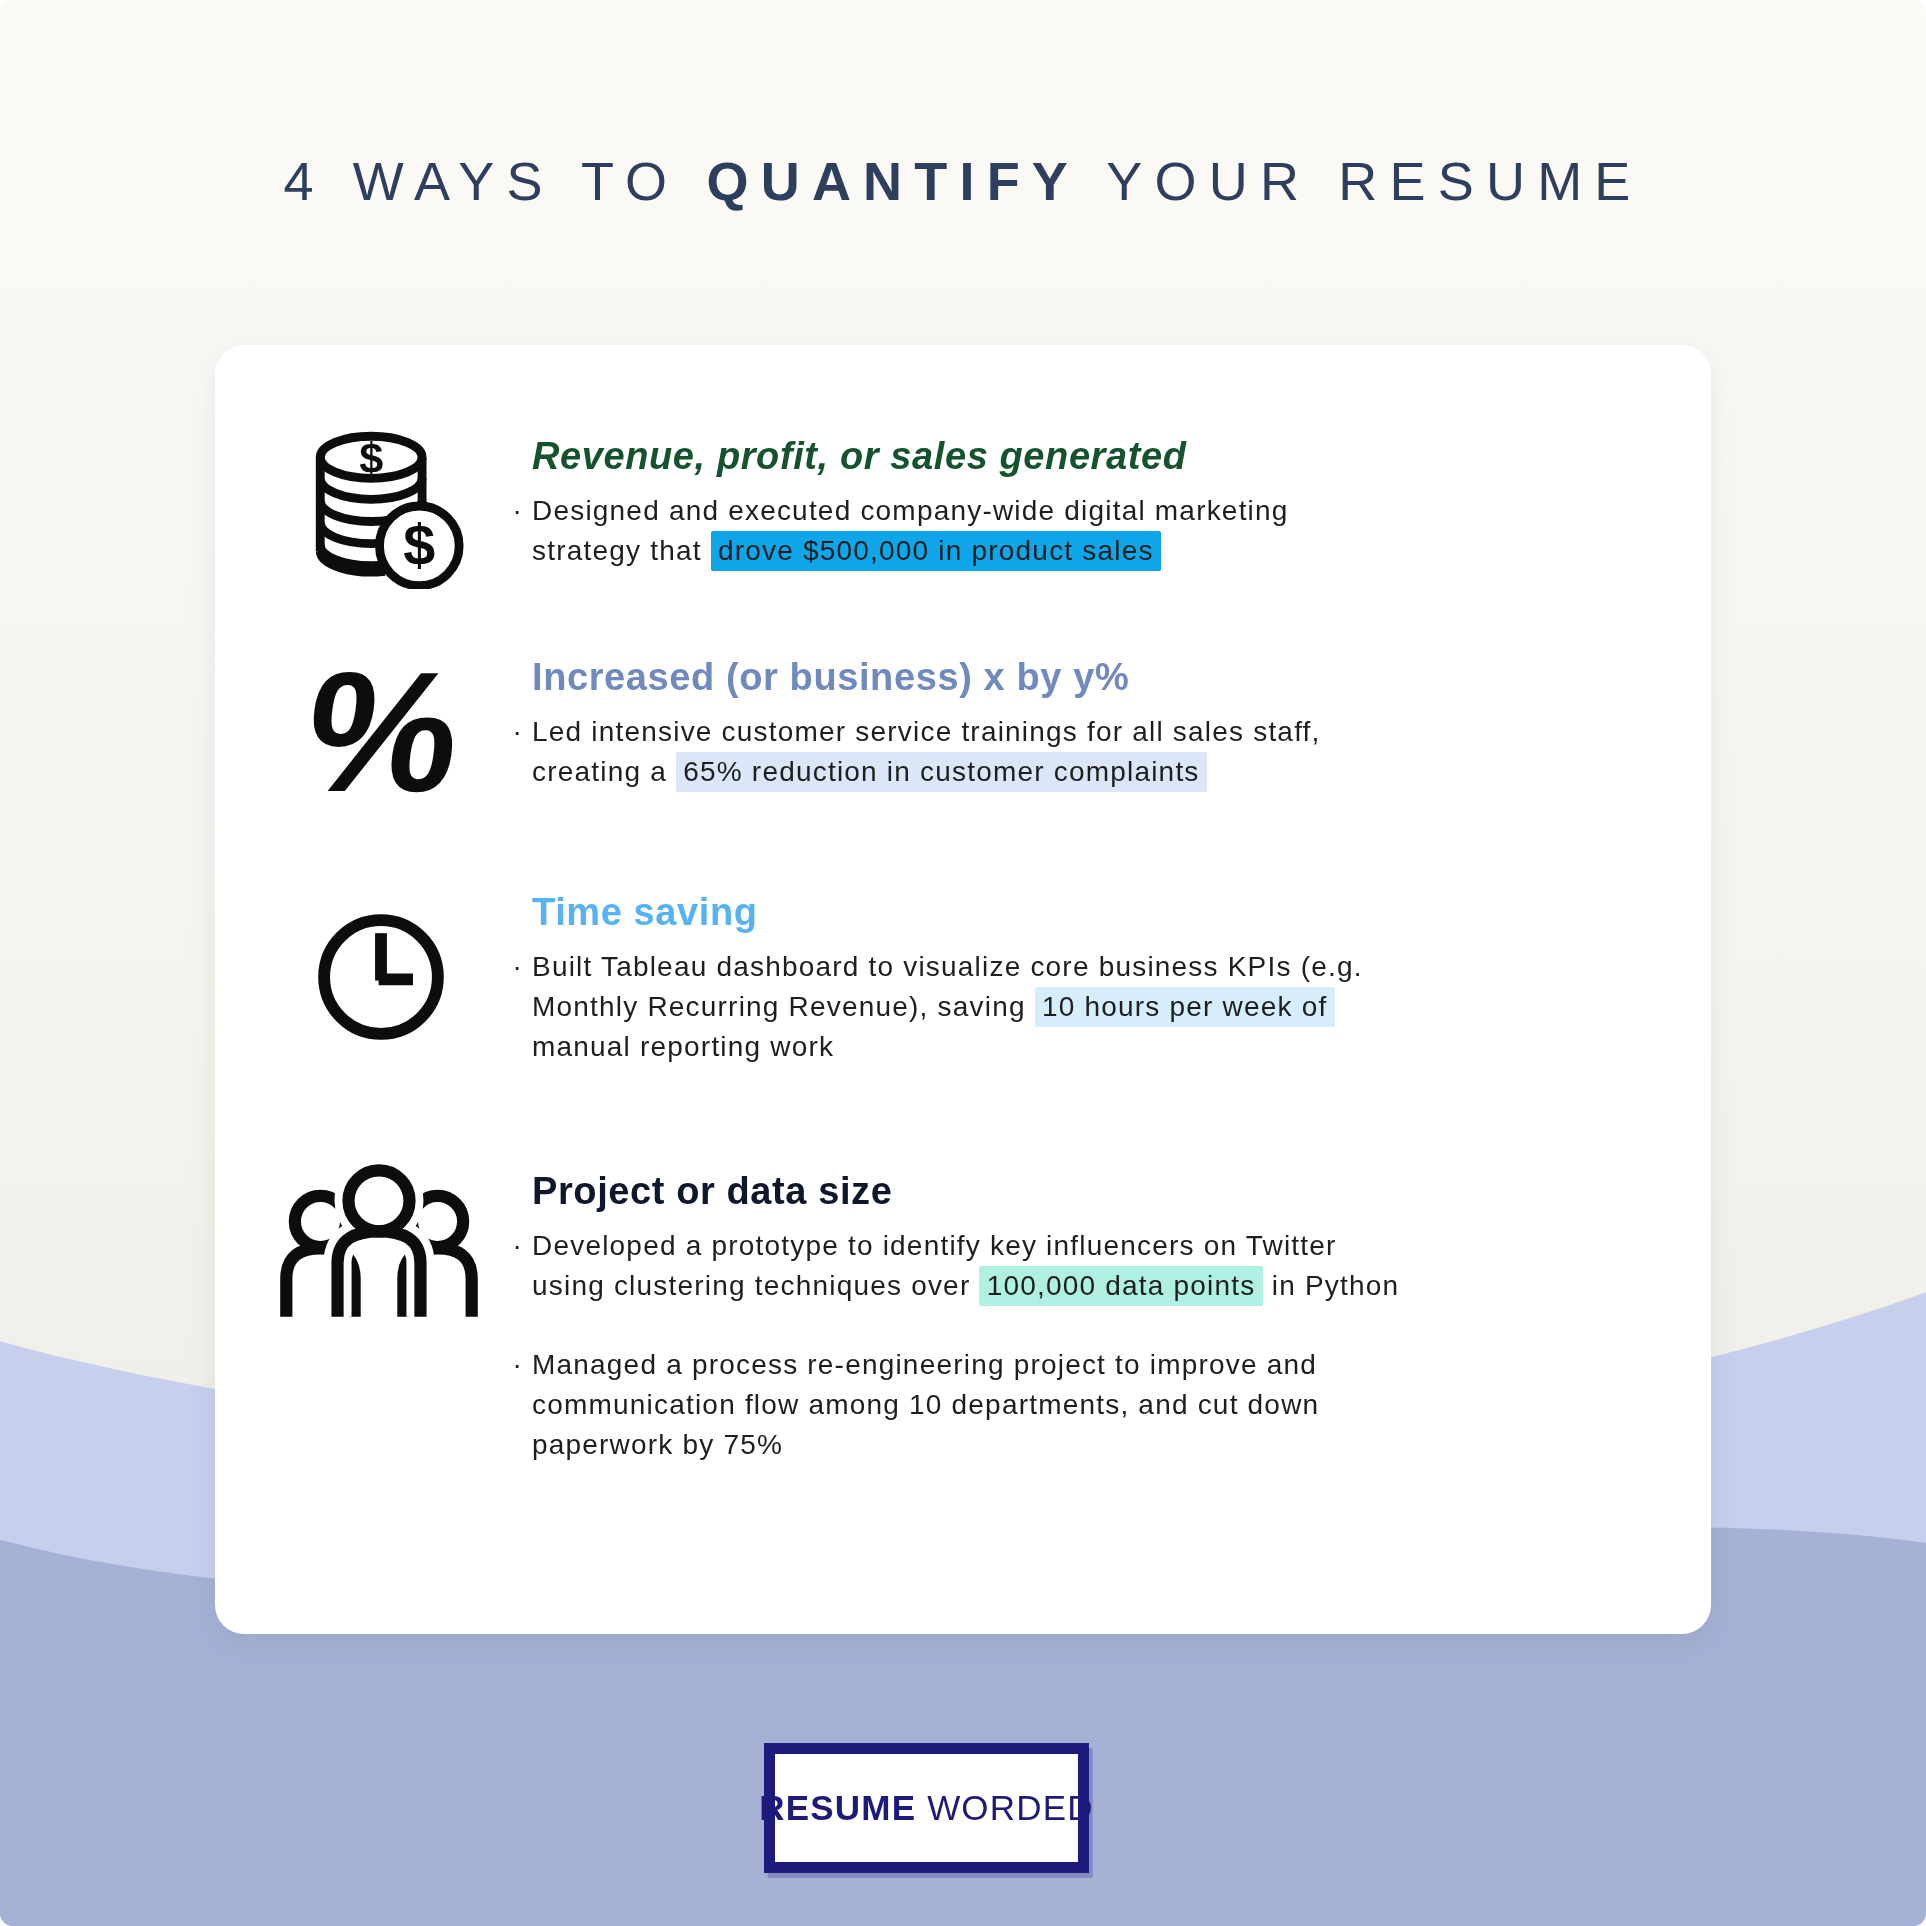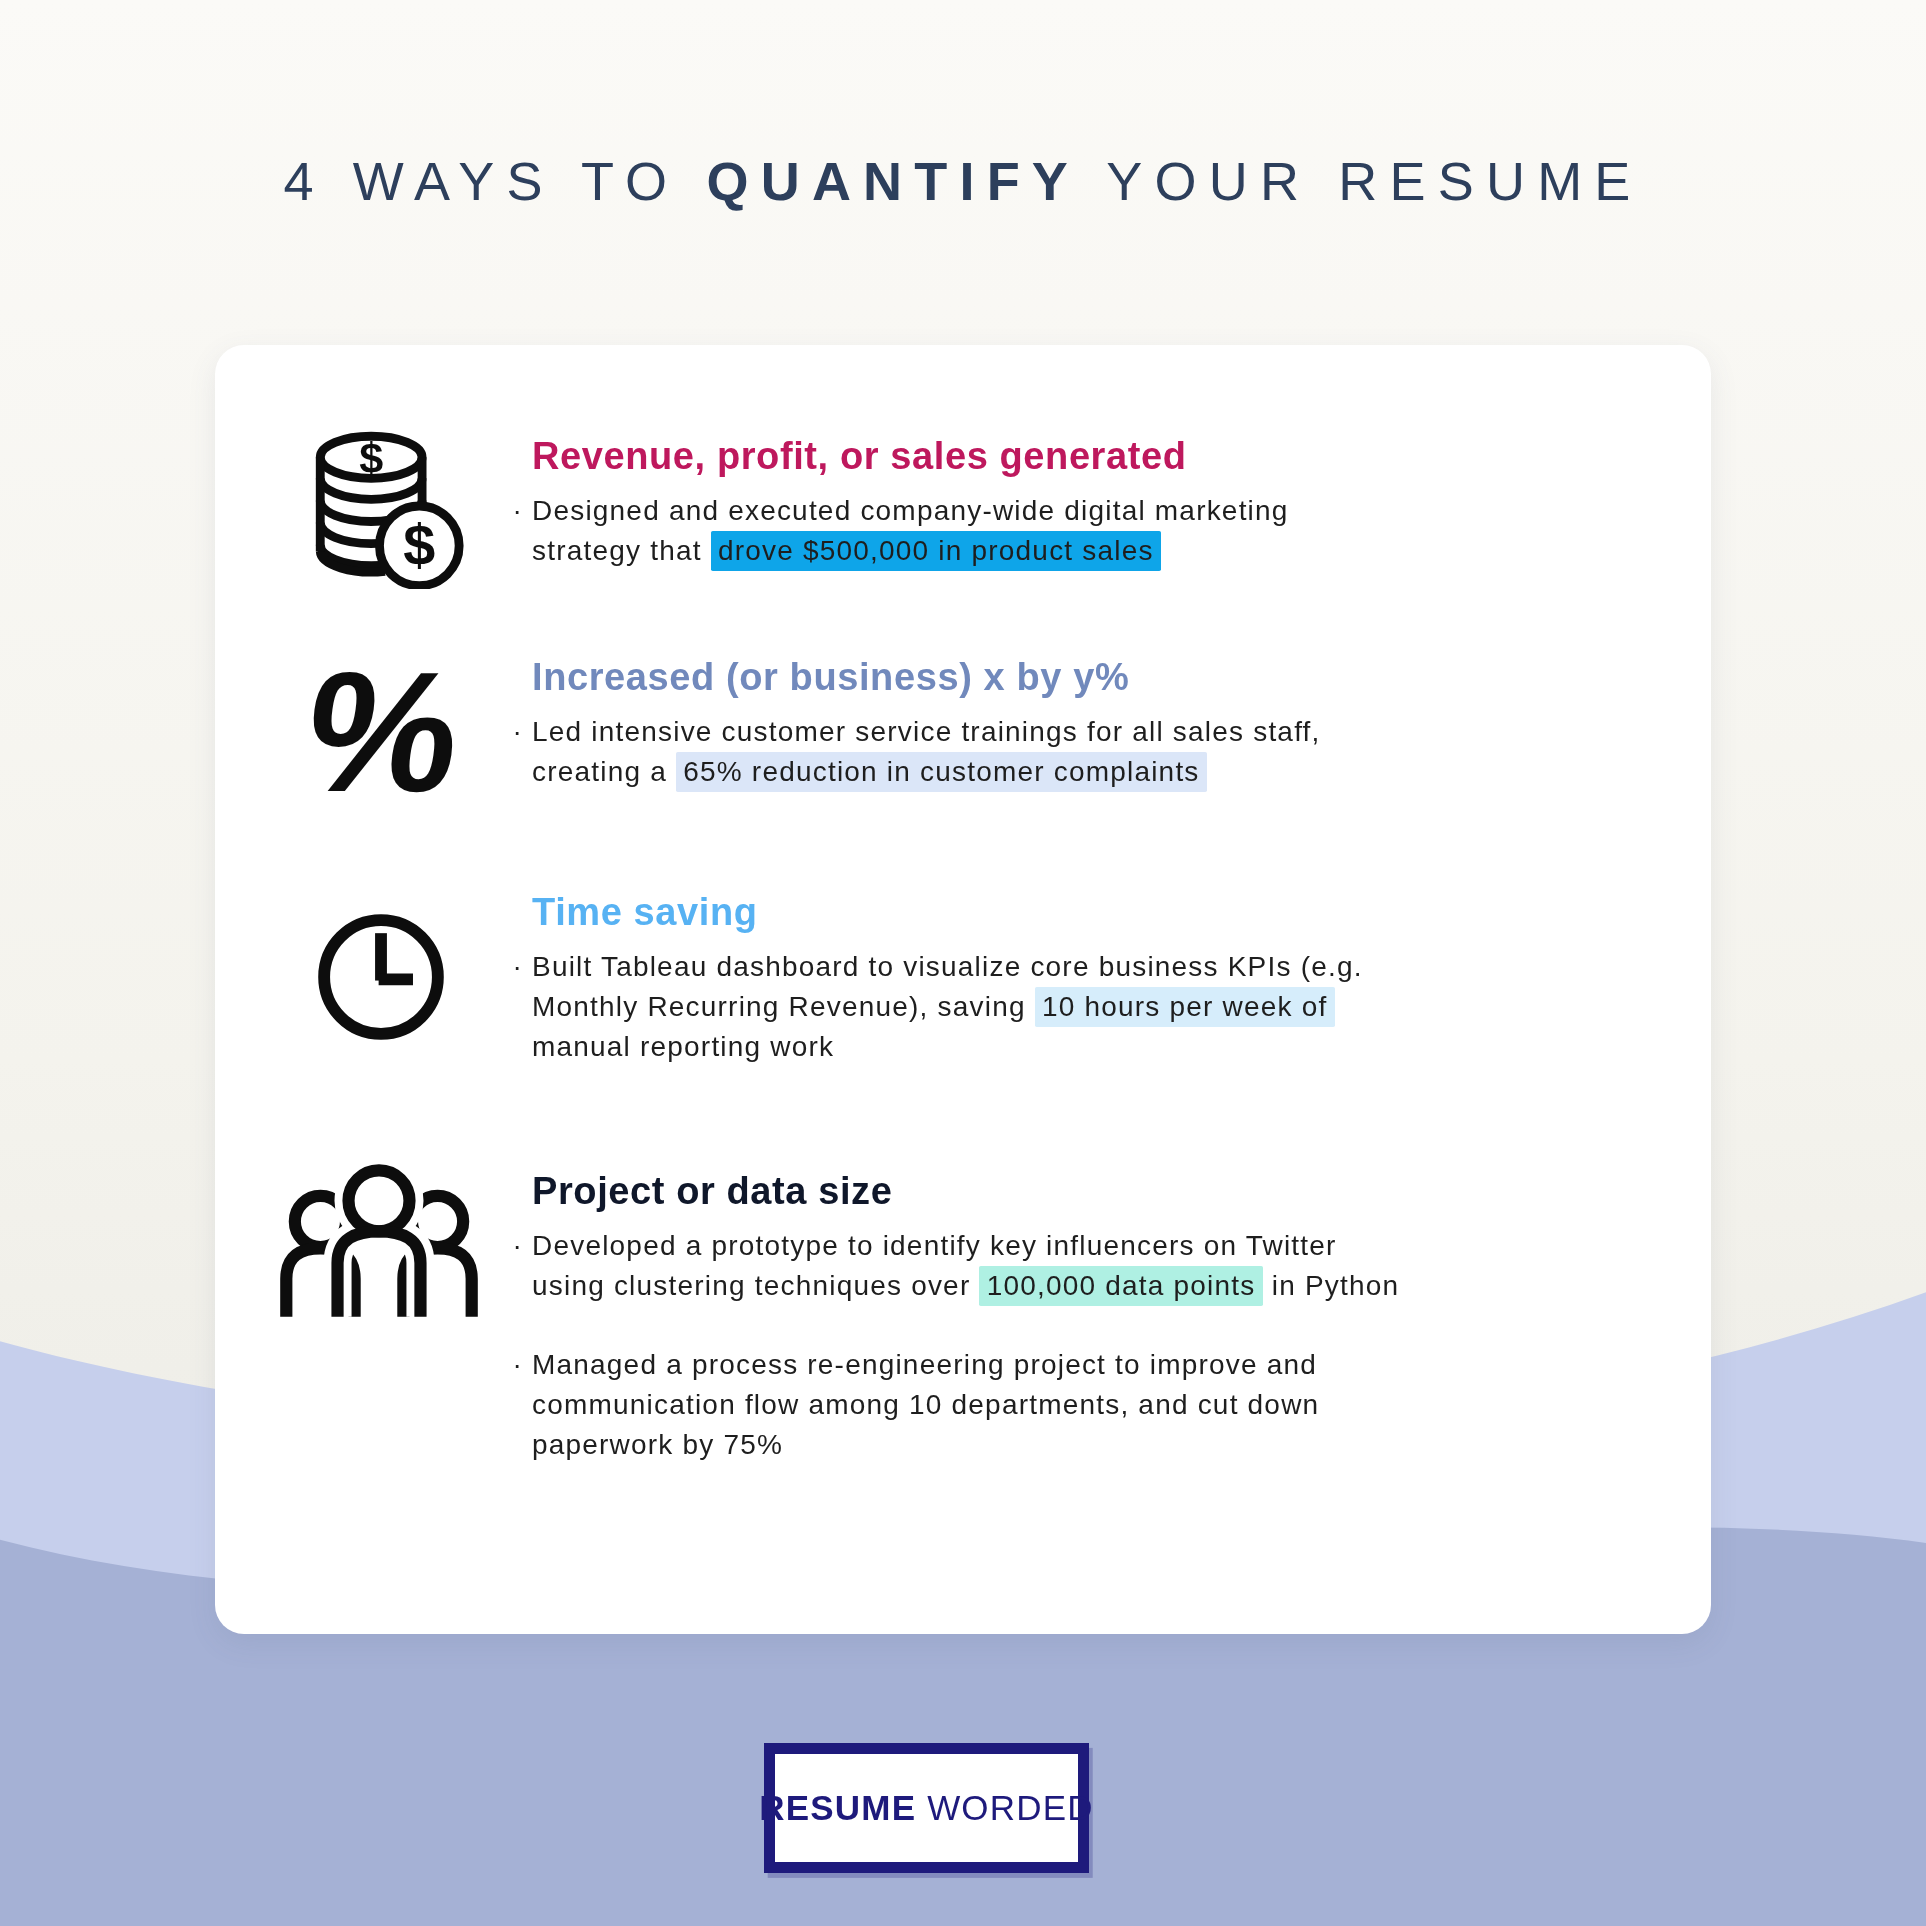--- a/index.html
+++ b/index.html
@@ -1,19 +1,20 @@
 <!DOCTYPE html>
 <html style="font-size:9.8px"><head>
 <meta charset="utf-8">
 <style>
   html,body{margin:0;padding:0;}
   .canvas{
     position:relative;width:1926px;height:1926px;overflow:hidden;
     background:linear-gradient(180deg,#FBFAF7 0%,#F4F3ED 55%,#EFEEE8 75%);
     font-family:"Liberation Sans",sans-serif;
+    border-radius:13px;
   }
   .waves{position:absolute;left:0;top:0;width:1926px;height:1926px;}
   .title{
     position:absolute;top:150px;left:0;width:100%;text-align:center;
     font-size:54px;letter-spacing:12.2px;color:#2D3F5C;font-weight:400;white-space:pre;
   }
   .title .bold{font-weight:700;}
   .card{
     position:absolute;left:215px;top:345px;width:1496px;height:1289px;
     background:#FFFFFF;border-radius:29px;
@@ -69,21 +70,21 @@
       <path d="M33,180 A92 38 0 0 0 217,180"></path>
       <path d="M33,220 A92 38 0 0 0 217,220"></path>
       <path d="M33,62 V232"></path>
       <path d="M217,62 V160"></path>
       <path d="M33,232 A92 38 0 0 0 150,268"></path>
       <circle cx="212" cy="222" r="72" fill="#FFFFFF"></circle>
       <text x="212" y="256" font-size="104" font-weight="700" text-anchor="middle" fill="#0D0D0D" stroke="none">$</text>
     </svg>
 
     <div class="sec-text st1">
-      <div class="heading" style="color: #be185d;">Revenue, profit, or sales generated</div>
+      <div class="heading" style="color: #14532d; font-style: italic;">Revenue, profit, or sales generated</div>
       <div class="bullet">
         <div class="line"><span class="dot">·</span><span>Designed and executed company-wide digital marketing</span></div>
         <div class="line"><span>strategy that </span><span class="hl hl-pink">drove $500,000 in product sales</span></div>
       </div>
     </div>
 
     <div class="icon ic-pct">%</div>
 
     <div class="sec-text st2">
       <div class="heading" style="color: rgb(113, 137, 188);">Increased (or business) x by y%</div>

